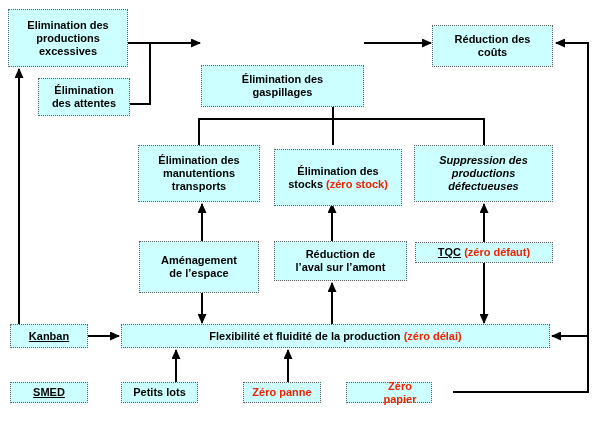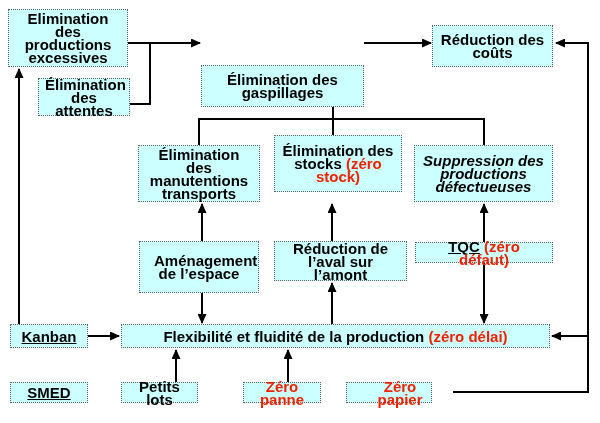--- a/index.html
+++ b/index.html
@@ -26,21 +26,21 @@
     position: absolute;
     box-sizing: border-box;
     background: var(--box-fill, #CCFFFF);
     border: 1px dotted var(--box-border, #606060);
     display: flex;
     align-items: center;
     justify-content: center;
     text-align: center;
     color: #000;
     font-weight: bold;
-    font-size: 15px;
+    font-size: 11px;
     line-height: 13px;
     padding: 2px 6px;
   }
   .box .txt { width: 100%; }
   .red { color: var(--accent-red, #EE2200); }
   .ul  { text-decoration: underline; }
   .pad-wide   { padding: 2px 14px; }
   .pad-wider  { padding: 2px 16px; }
   .pad-mid    { padding: 2px 10px; }
 </style>
@@ -87,21 +87,21 @@
   </div>
 
   <div class="box" style="left:432px; top:25px; width:121px; height:42px;">
     <div class="txt">Réduction des coûts</div>
   </div>
 
   <div class="box" style="left:138px; top:145px; width:122px; height:57px;">
     <div class="txt">Élimination des manutentions transports</div>
   </div>
 
-  <div class="box" style="left:274px; top:135px; width:128px; height:57px;align-items:center;">
+  <div class="box" style="left:274px; top:149px; width:128px; height:57px;align-items:center;">
     <div class="txt"><span>Élimination des stocks </span><span class="red">(zéro stock)</span></div>
   </div>
 
   <div class="box" style="left:414px; top:145px; width:139px; height:57px;font-style:italic;">
     <div class="txt">Suppression des productions défectueuses</div>
   </div>
 
   <div class="box pad-wide" style="left:139px; top:241px; width:120px; height:52px;">
     <div class="txt">Aménagement de l’espace</div>
   </div>

